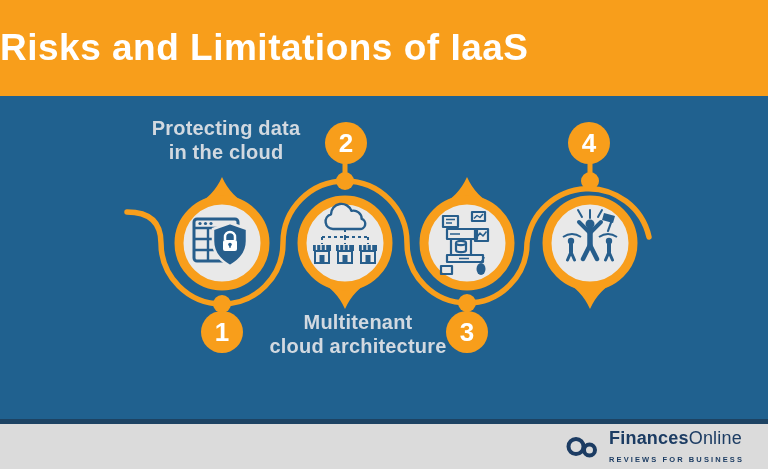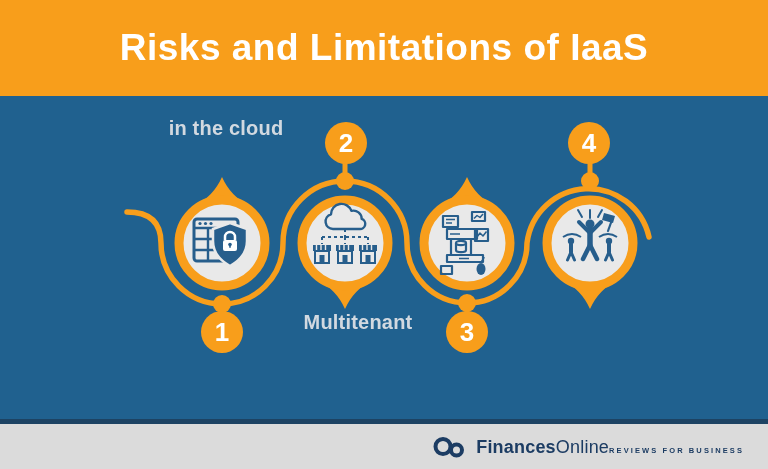--- a/index.html
+++ b/index.html
@@ -4,21 +4,21 @@
 <style>
   html,body{margin:0;padding:0;background:#333;}
   .stage{
     position:relative;width:768px;height:469px;overflow:hidden;
     font-family:"Liberation Sans","DejaVu Sans",sans-serif;
     background:#20618F;
   }
   
   .header{
     position:absolute;left:0;top:0;width:768px;height:96px;
-    background:#F89E1B;display:flex;align-items:center;justify-content:center;
+    background:#F89E1B;display:flex;align-items:center;justify-content:flex-start;
   }
   .header h1{
     margin:0;color:#ffffff;font-size:37px;font-weight:bold;letter-spacing:.5px;
   }
   
   .main{position:absolute;left:0;top:96px;width:768px;height:328px;background:#20618F;}
   .diagram-svg{position:absolute;left:0;top:0;width:768px;height:469px;pointer-events:none;}
   
   .step-label{
     position:absolute;text-align:center;color:#D2D9E0;
@@ -38,21 +38,21 @@
   .badge-2{left:325px;top:122px;}
   .badge-3{left:446px;top:311px;}
   .badge-4{left:568px;top:122px;}
   
   .separator{position:absolute;left:0;top:419px;width:768px;height:5px;background:#1D4363;}
   .footer{
     position:absolute;left:0;top:424px;width:768px;height:45px;background:#DBDBDB;
     display:flex;align-items:center;justify-content:flex-end;padding-right:24px;box-sizing:border-box;
   }
   .brand{display:flex;align-items:center;gap:8px;}
-  .brand-text{display:flex;flex-direction:row;line-height:1;}
+  .brand-text{display:flex;flex-direction:column;line-height:1;}
   .brand-name{font-size:18px;color:#1C3C63;letter-spacing:.2px;}
   .brand-name .bold{font-weight:bold;}
   .brand-tagline{
     font-size:7.5px;font-weight:bold;color:#1C3C63;letter-spacing:2.1px;margin-top:9px;
   }
 </style>
 </head>
 <body>
 
 <div class="stage">
@@ -203,24 +203,26 @@
             <circle cx="19" cy="-2" r="3.2" stroke="none"></circle>
             <path d="M 19 1 V 9" stroke-width="4"></path>
             <path d="M 19 9 l -3.5 8 M 19 9 l 3.5 8" stroke-width="3"></path>
           </g>
         </g>
       </g>
     </g>
   </svg>
 
   <div class="step-label lbl-1">
+    <span style="display:block">Protecting data</span>
     <span style="display:block">in the cloud</span>
   </div>
   <div class="step-label lbl-2">
     <span style="display:block">Multitenant</span>
+    <span style="display:block">cloud architecture</span>
   </div>
 
   <div class="badge badge-1">1</div>
   <div class="badge badge-2">2</div>
   <div class="badge badge-3">3</div>
   <div class="badge badge-4">4</div>
 
   <div class="separator"></div>
   <div class="footer">
     <div class="brand">

